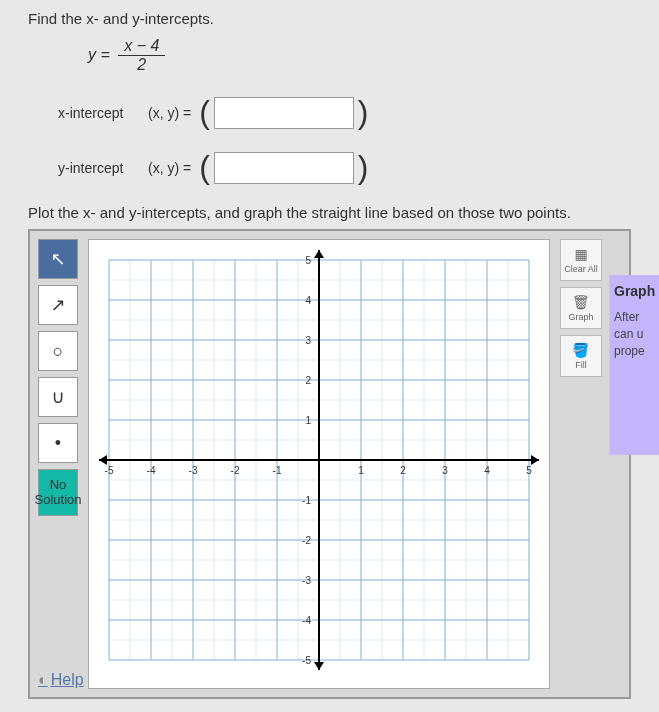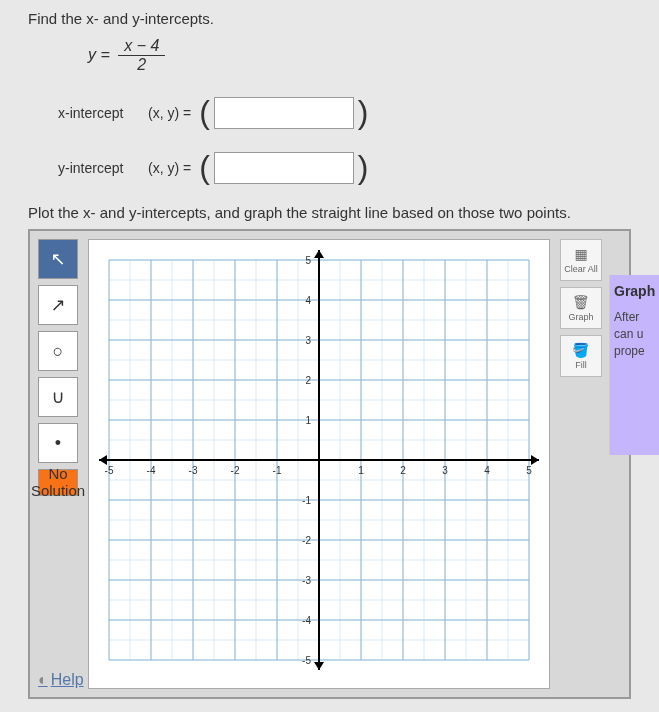--- a/index.html
+++ b/index.html
@@ -91,25 +91,25 @@
       align-items: center;
       justify-content: center;
       cursor: pointer;
       font-size: 18px;
     }
     .tool-btn.selected {
       background: #4a6da0;
       color: #fff;
     }
     .tool-btn.nosol {
-      height: 27px;
-      font-size: 15px;
+      height: 47px;
+      font-size: 13px;
       text-align: center;
       line-height: 1.1;
-      background: #f97316;
+      background: #14b8a6;
     }
     .canvas-wrap {
       position: relative;
       background: #fff;
       border: 1px solid #aaa;
     }
     .side-tools {
       display: flex;
       flex-direction: column;
       gap: 6px;

